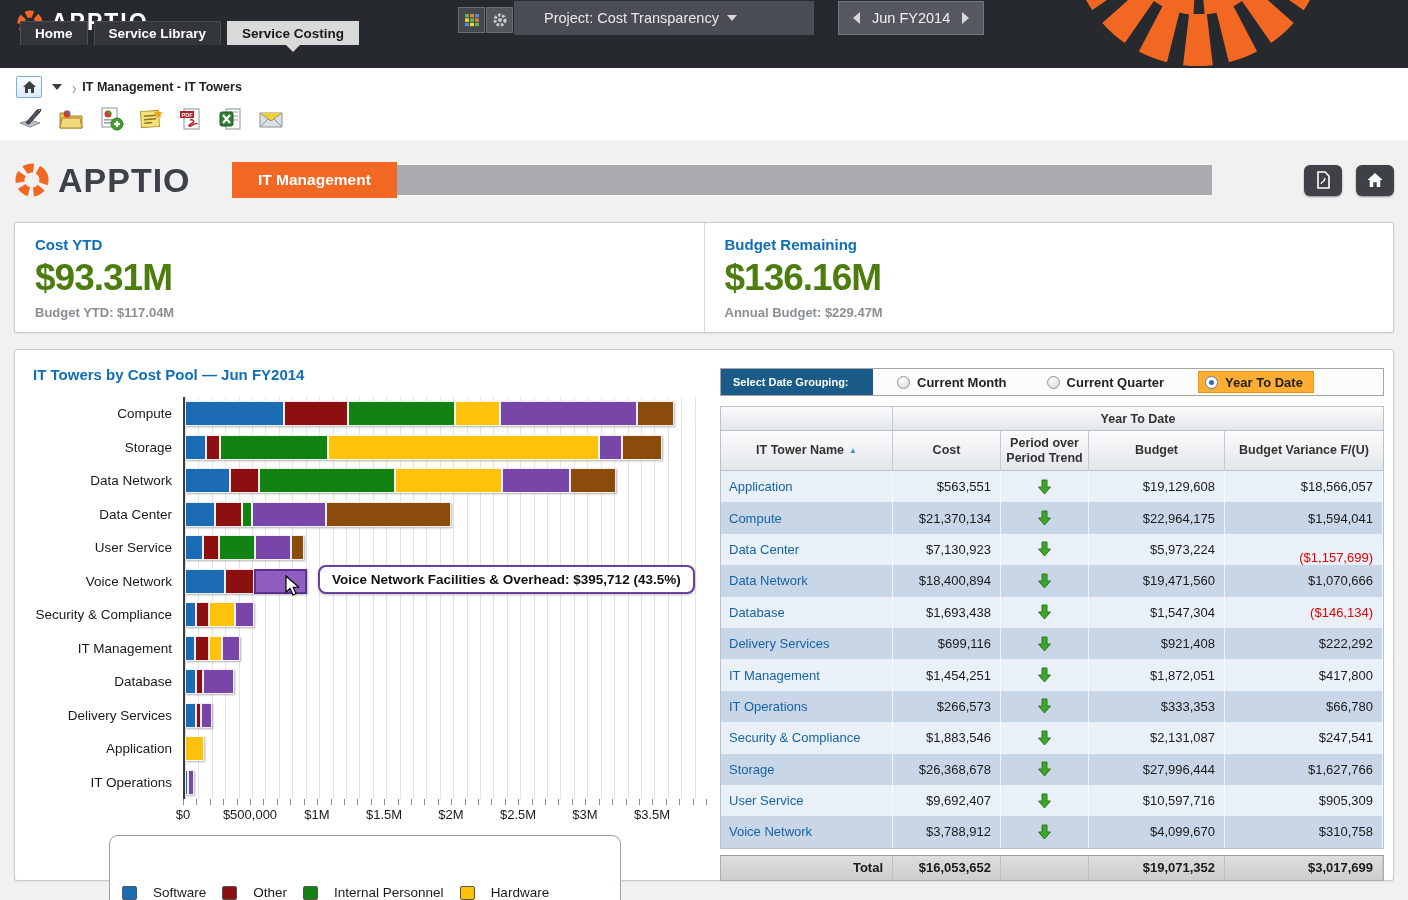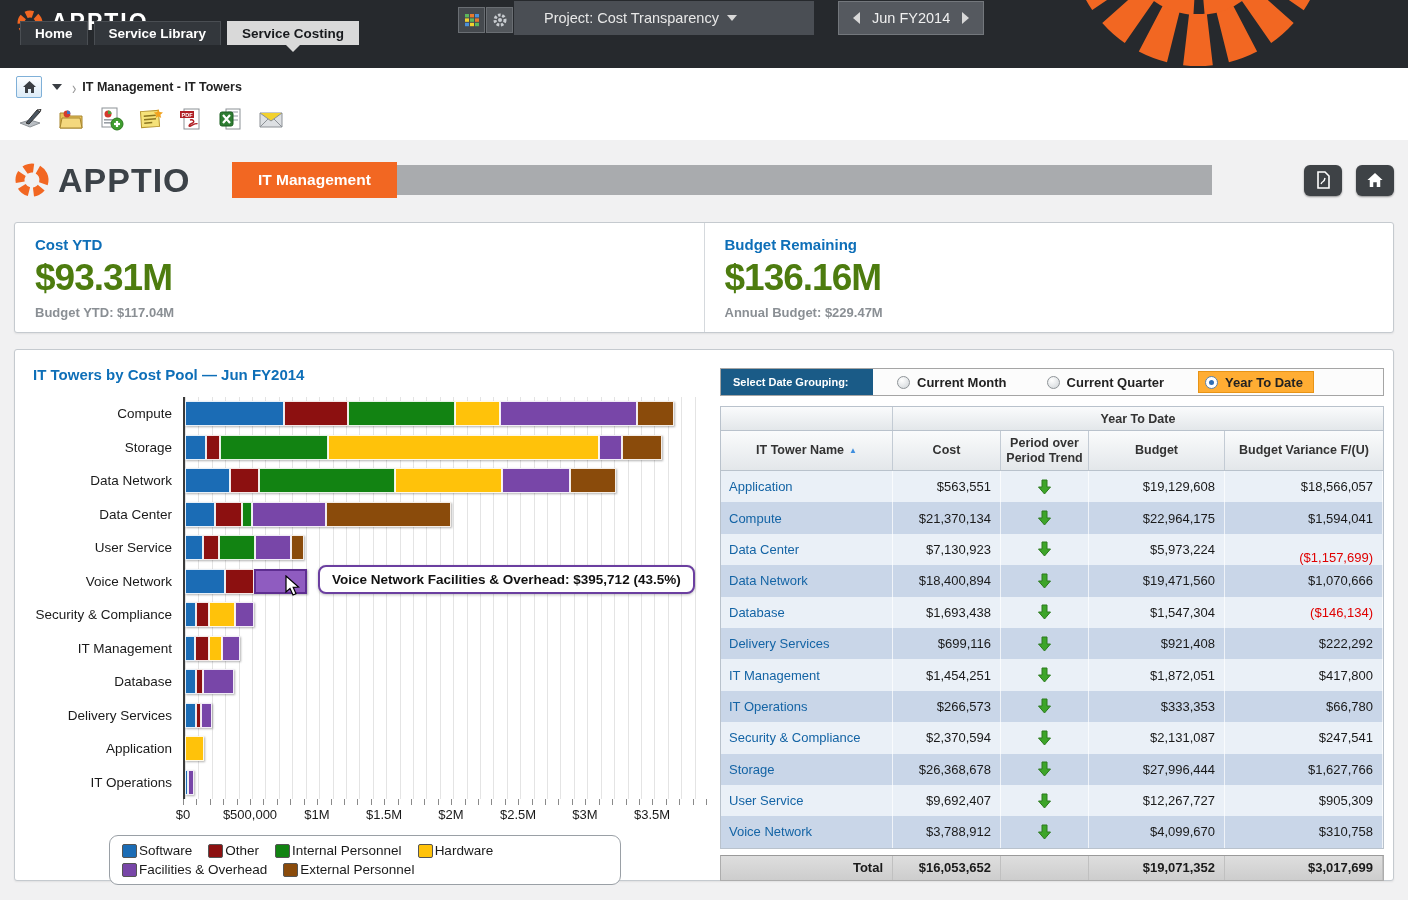--- a/index.html
+++ b/index.html
@@ -79,21 +79,21 @@
   .ctrack { position:relative; width:520px; height:33.5px; display:flex; align-items:center;
     background:repeating-linear-gradient(90deg,#E4E4E4 0 1px,transparent 1px 13.41px); border-left:2px solid #3A3A3A; }
   .bar { display:flex; height:25px; box-shadow:1px 1px 2px rgba(0,0,0,.3); }
   .seg { height:25px; border:1px solid rgba(255,255,255,.9); }
   .seg.hl { border:2px solid #5E2E91; }
   .axis { position:relative; margin-left:150px; width:528px; height:24px; }
   .axis-ticks { height:6px; background:repeating-linear-gradient(90deg,#8A8A8A 0 1px,transparent 1px 13.41px); }
   .axis-lab { position:absolute; top:8px; transform:translateX(-50%); font-size:13px; color:#1A1A1A; }
   .legend { margin:12px 0 0 76px; width:512px; border:1px solid #9AA0A6; border-radius:9px; padding:7px 12px;
     display:flex; flex-wrap:wrap; column-gap:16px; row-gap:4px; background:#FFF; }
-  .leg-item { display:flex; align-items:center; gap:2px; font-size:13.5px; color:#1A1A1A; }
+  .leg-item { display:flex; align-items:center; gap:16px; font-size:13.5px; color:#1A1A1A;margin-top:42px; }
   .leg-swatch { width:15px; height:14px; border:1px solid #555; border-radius:2px; }
   .tooltip { position:absolute; background:#FFF; border:2px solid #6B3FA0; border-radius:8px; padding:5px 12px;
     font-size:13.5px; font-weight:bold; color:#111; white-space:nowrap; box-shadow:0 1px 3px rgba(0,0,0,.25); z-index:5; }
   .cursor { position:absolute; z-index:6; }
 
   
   .table-col { width:672px; padding-top:18px; }
   .dg-bar { display:flex; align-items:center; border:1px solid #A5A5A5; background:#FCFCFC; height:28px; width:664px; }
   .dg-label { background:#1A5B87; color:#FFF; font-weight:bold; font-size:11px; height:100%; display:flex;
     align-items:center; padding:0 12px; width:152px; }
@@ -605,21 +605,21 @@
           <div class="g-cell trend-cell" style="width: 88px;">
             <svg width="13" height="16" viewBox="0 0 13 16">
               <path d="M4 1 H9 V8 H12.5 L6.5 15 L0.5 8 H4 Z" fill="#3DA529" stroke="#2C7A1E"></path>
             </svg>
           </div>
           <div class="g-cell num-cell" style="width: 136px;">$333,353</div>
           <div class="g-cell num-cell" style="width: 158px;">$66,780</div>
         </div>
         <div class="g-row d-row">
           <div class="g-cell name-cell" style="width: 172px;">Security &amp; Compliance</div>
-          <div class="g-cell num-cell" style="width: 108px;">$2,370,594</div>
+          <div class="g-cell num-cell" style="width: 108px;">$1,883,546</div>
           <div class="g-cell trend-cell" style="width: 88px;">
             <svg width="13" height="16" viewBox="0 0 13 16">
               <path d="M4 1 H9 V8 H12.5 L6.5 15 L0.5 8 H4 Z" fill="#3DA529" stroke="#2C7A1E"></path>
             </svg>
           </div>
           <div class="g-cell num-cell" style="width: 136px;">$2,131,087</div>
           <div class="g-cell num-cell" style="width: 158px; text-align: right;">$247,541</div>
         </div>
         <div class="g-row d-row">
           <div class="g-cell name-cell" style="width: 172px;">Storage</div>
@@ -633,21 +633,21 @@
           <div class="g-cell num-cell" style="width: 158px;">$1,627,766</div>
         </div>
         <div class="g-row d-row">
           <div class="g-cell name-cell" style="width: 172px;">User Service</div>
           <div class="g-cell num-cell" style="width: 108px;">$9,692,407</div>
           <div class="g-cell trend-cell" style="width: 88px;">
             <svg width="13" height="16" viewBox="0 0 13 16">
               <path d="M4 1 H9 V8 H12.5 L6.5 15 L0.5 8 H4 Z" fill="#3DA529" stroke="#2C7A1E"></path>
             </svg>
           </div>
-          <div class="g-cell num-cell" style="width: 136px;">$12,267,727</div>
+          <div class="g-cell num-cell" style="width: 136px;">$10,597,716</div>
           <div class="g-cell num-cell" style="width: 158px;">$905,309</div>
         </div>
         <div class="g-row d-row">
           <div class="g-cell name-cell" style="width: 172px;">Voice Network</div>
           <div class="g-cell num-cell" style="width: 108px;">$3,788,912</div>
           <div class="g-cell trend-cell" style="width: 88px;">
             <svg width="13" height="16" viewBox="0 0 13 16">
               <path d="M4 1 H9 V8 H12.5 L6.5 15 L0.5 8 H4 Z" fill="#3DA529" stroke="#2C7A1E"></path>
             </svg>
           </div>

